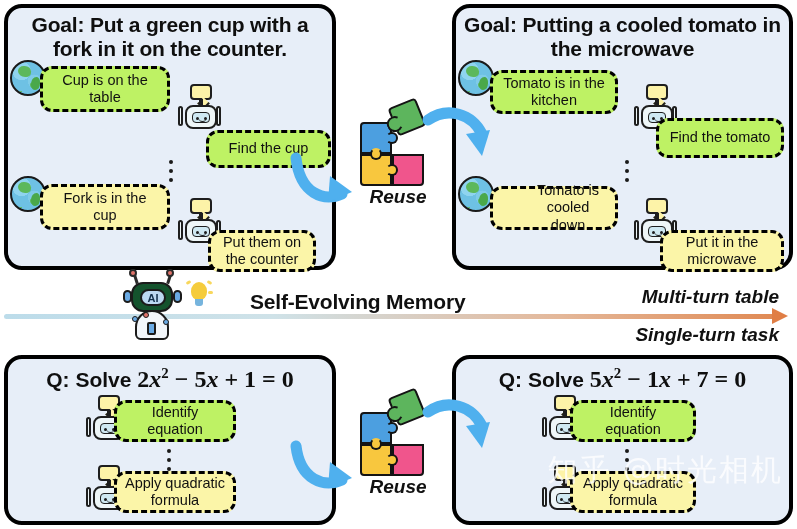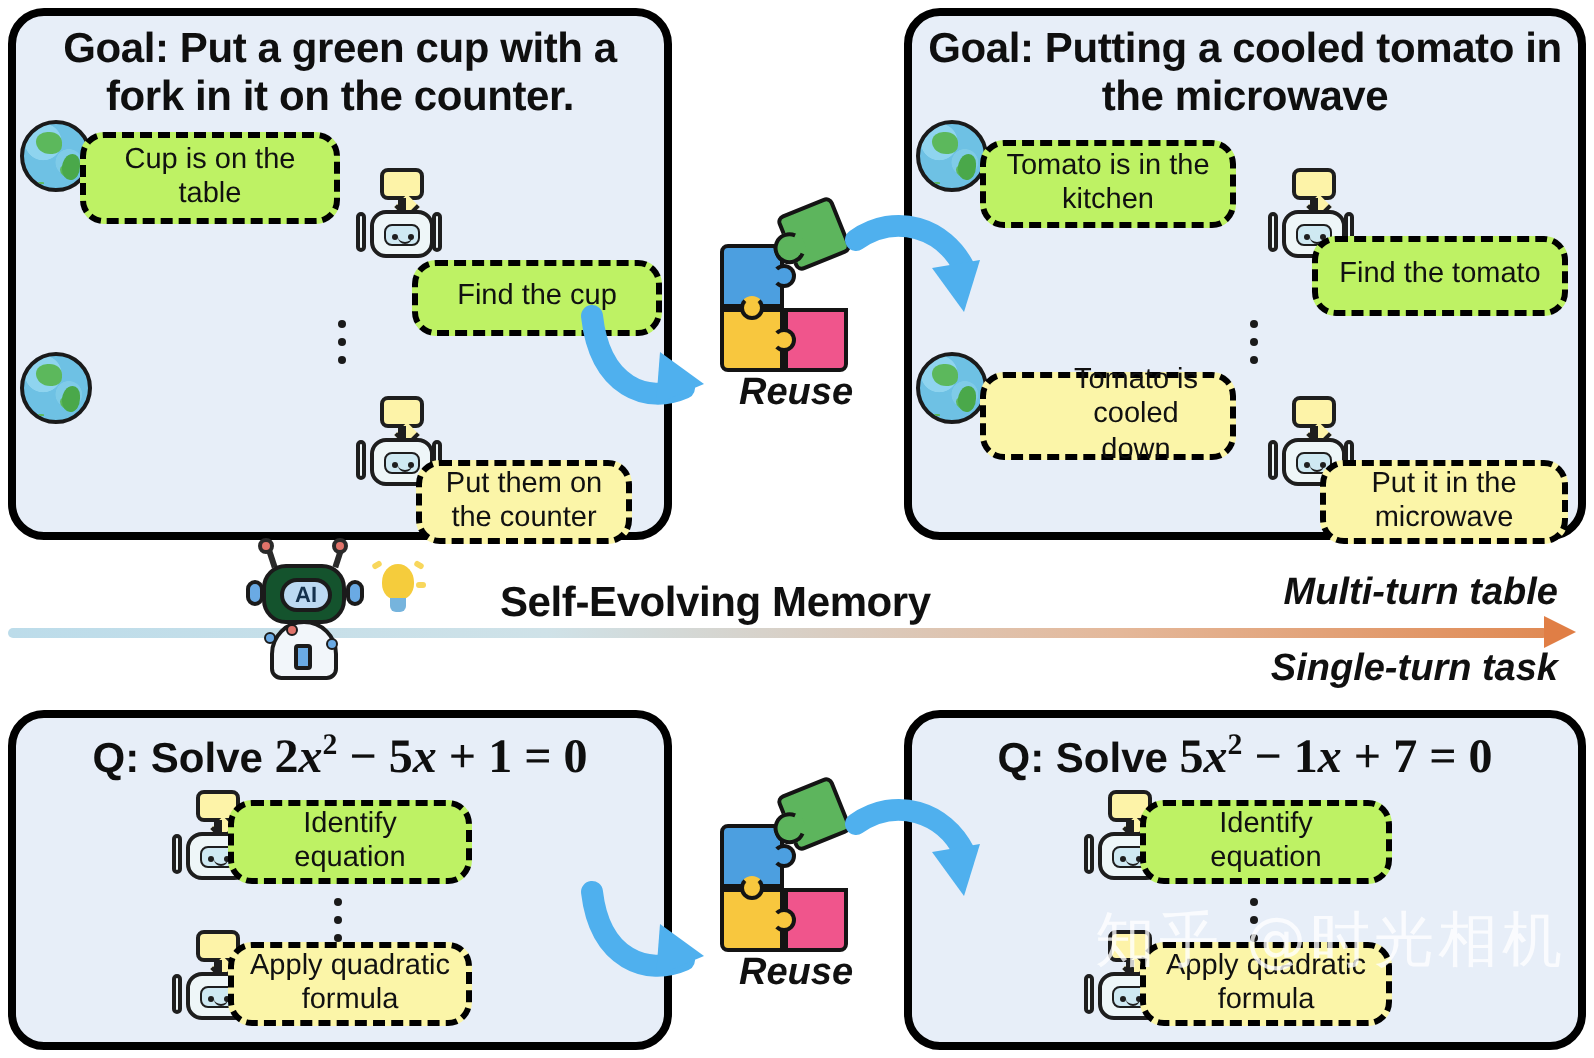--- a/index.html
+++ b/index.html
@@ -383,20 +383,21 @@
     </div>
     <div class="card green" style="left:198px; top:110px; width:125px; height:38px;margin-top:12px;">Find the cup</div>
 
     <div class="vdots" style="left:160px; top:152px;">
       <i></i>
         <i></i>
         <i></i>
     </div>
 
     <div class="globe" style="left:2px; top:168px;"></div>
+    <div class="card yellow" style="left:32px; top:176px; width:130px; height:46px;">Fork is in the cup</div>
 
     <div class="robot" style="left:170px; top:190px;">
       <div class="bubble"></div>
       <div class="neck"></div>
       <div class="arm l"></div>
       <div class="arm r"></div>
       <div class="head">
         <div class="face">
           <div class="eye l"></div>
           <div class="eye r"></div>

